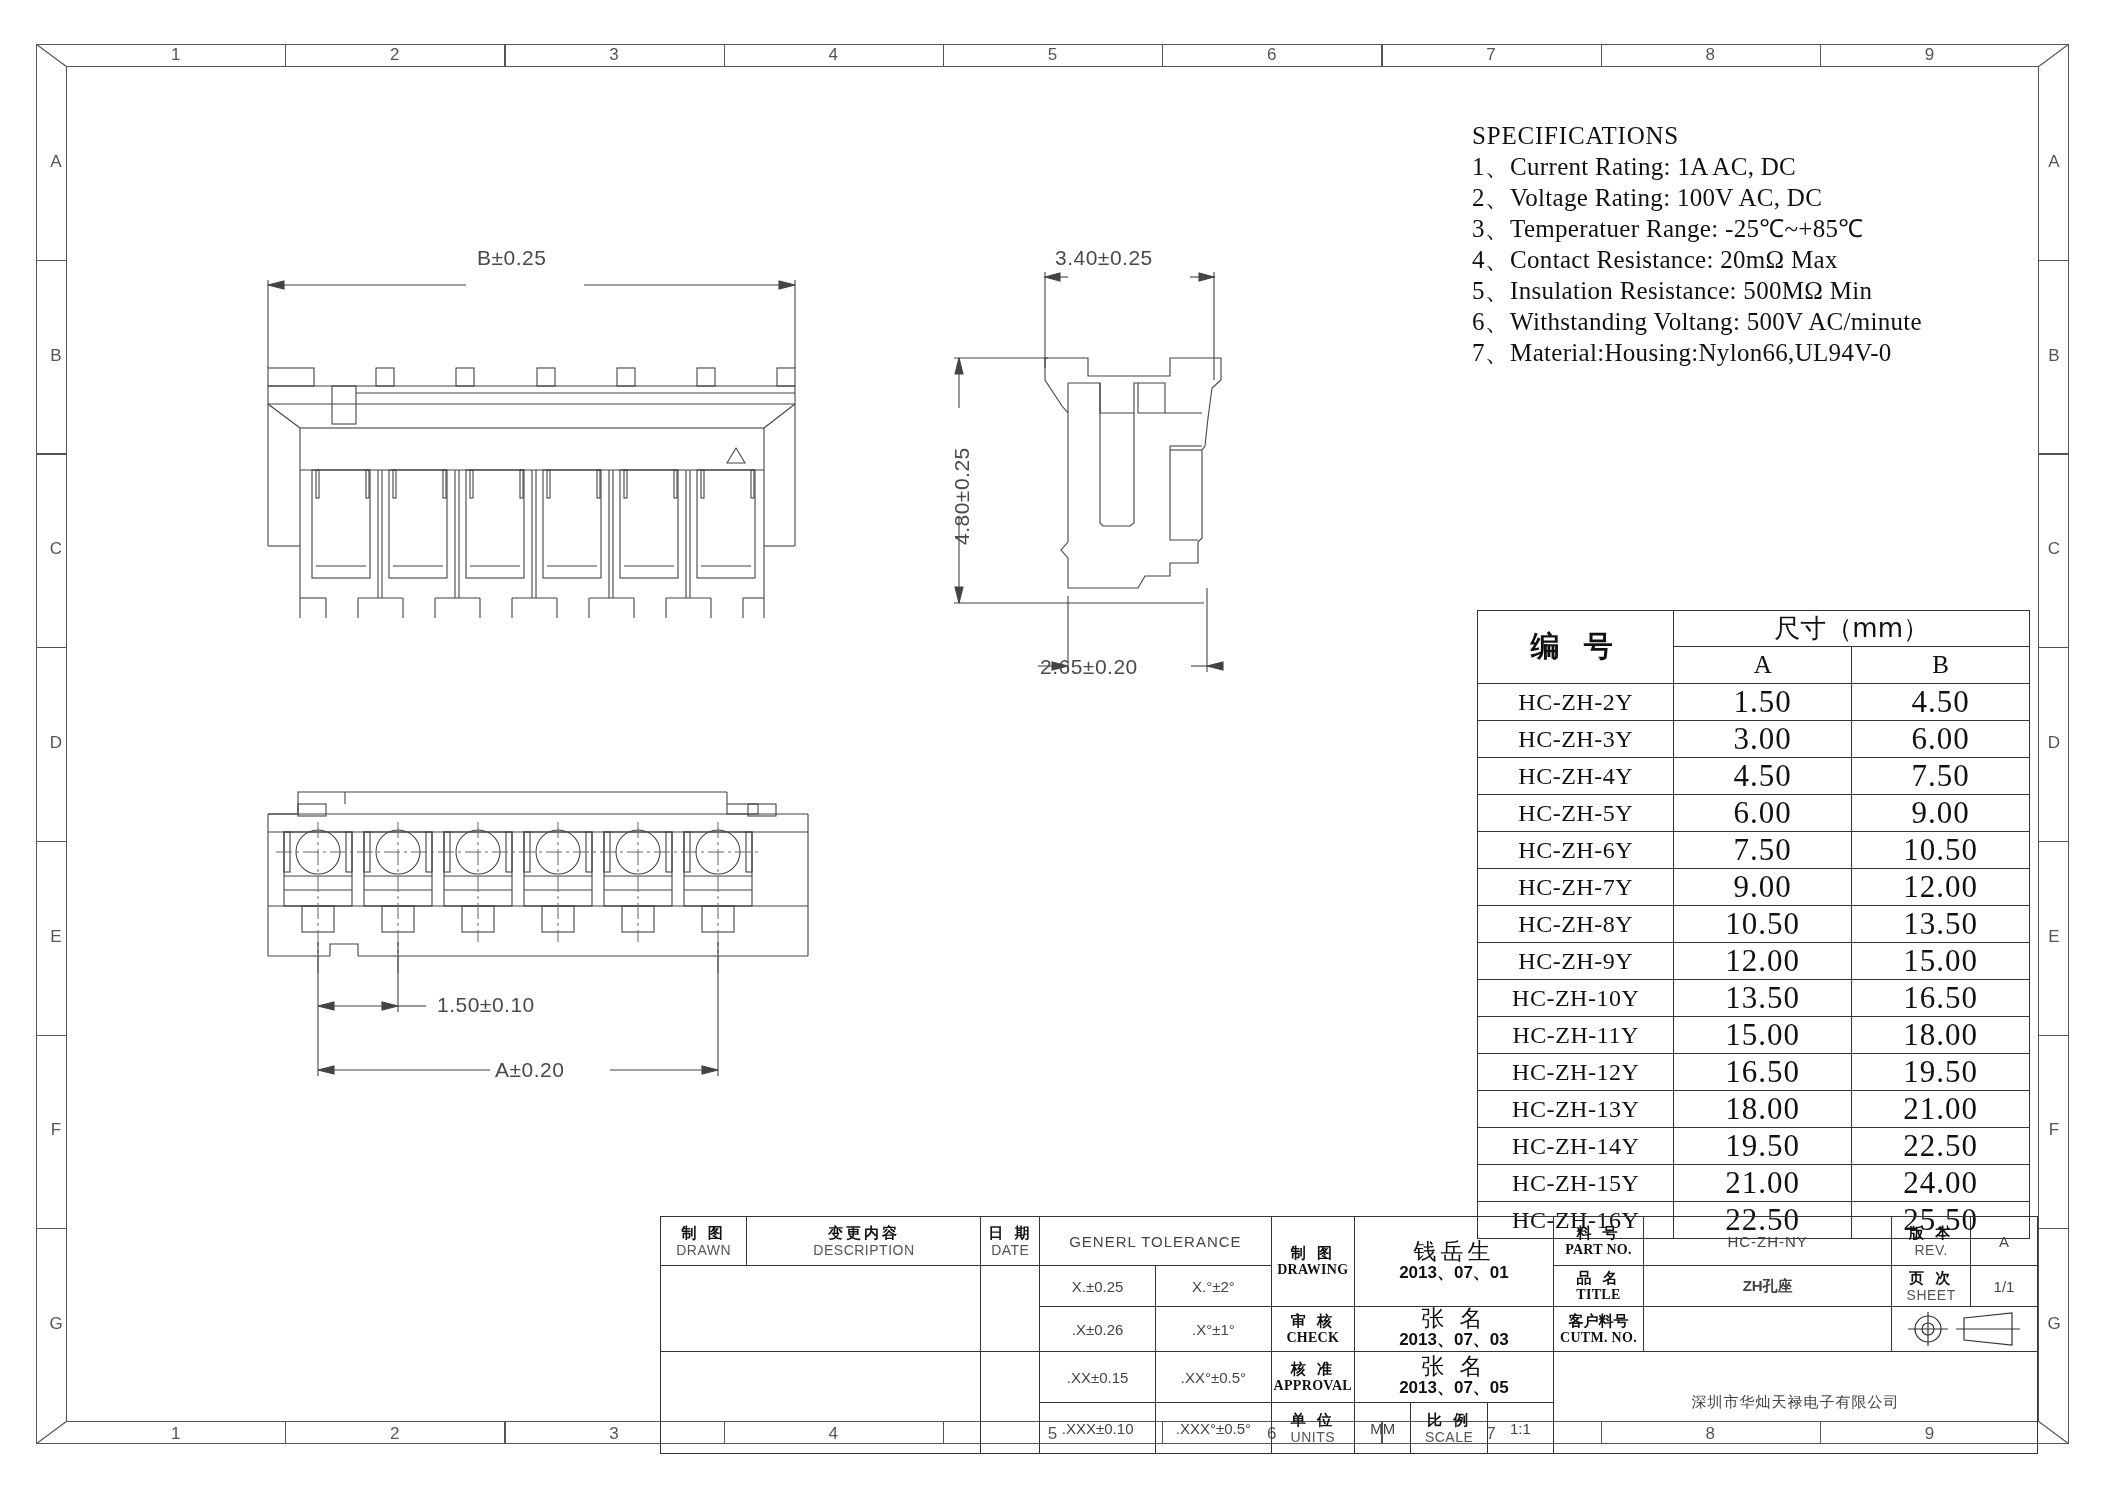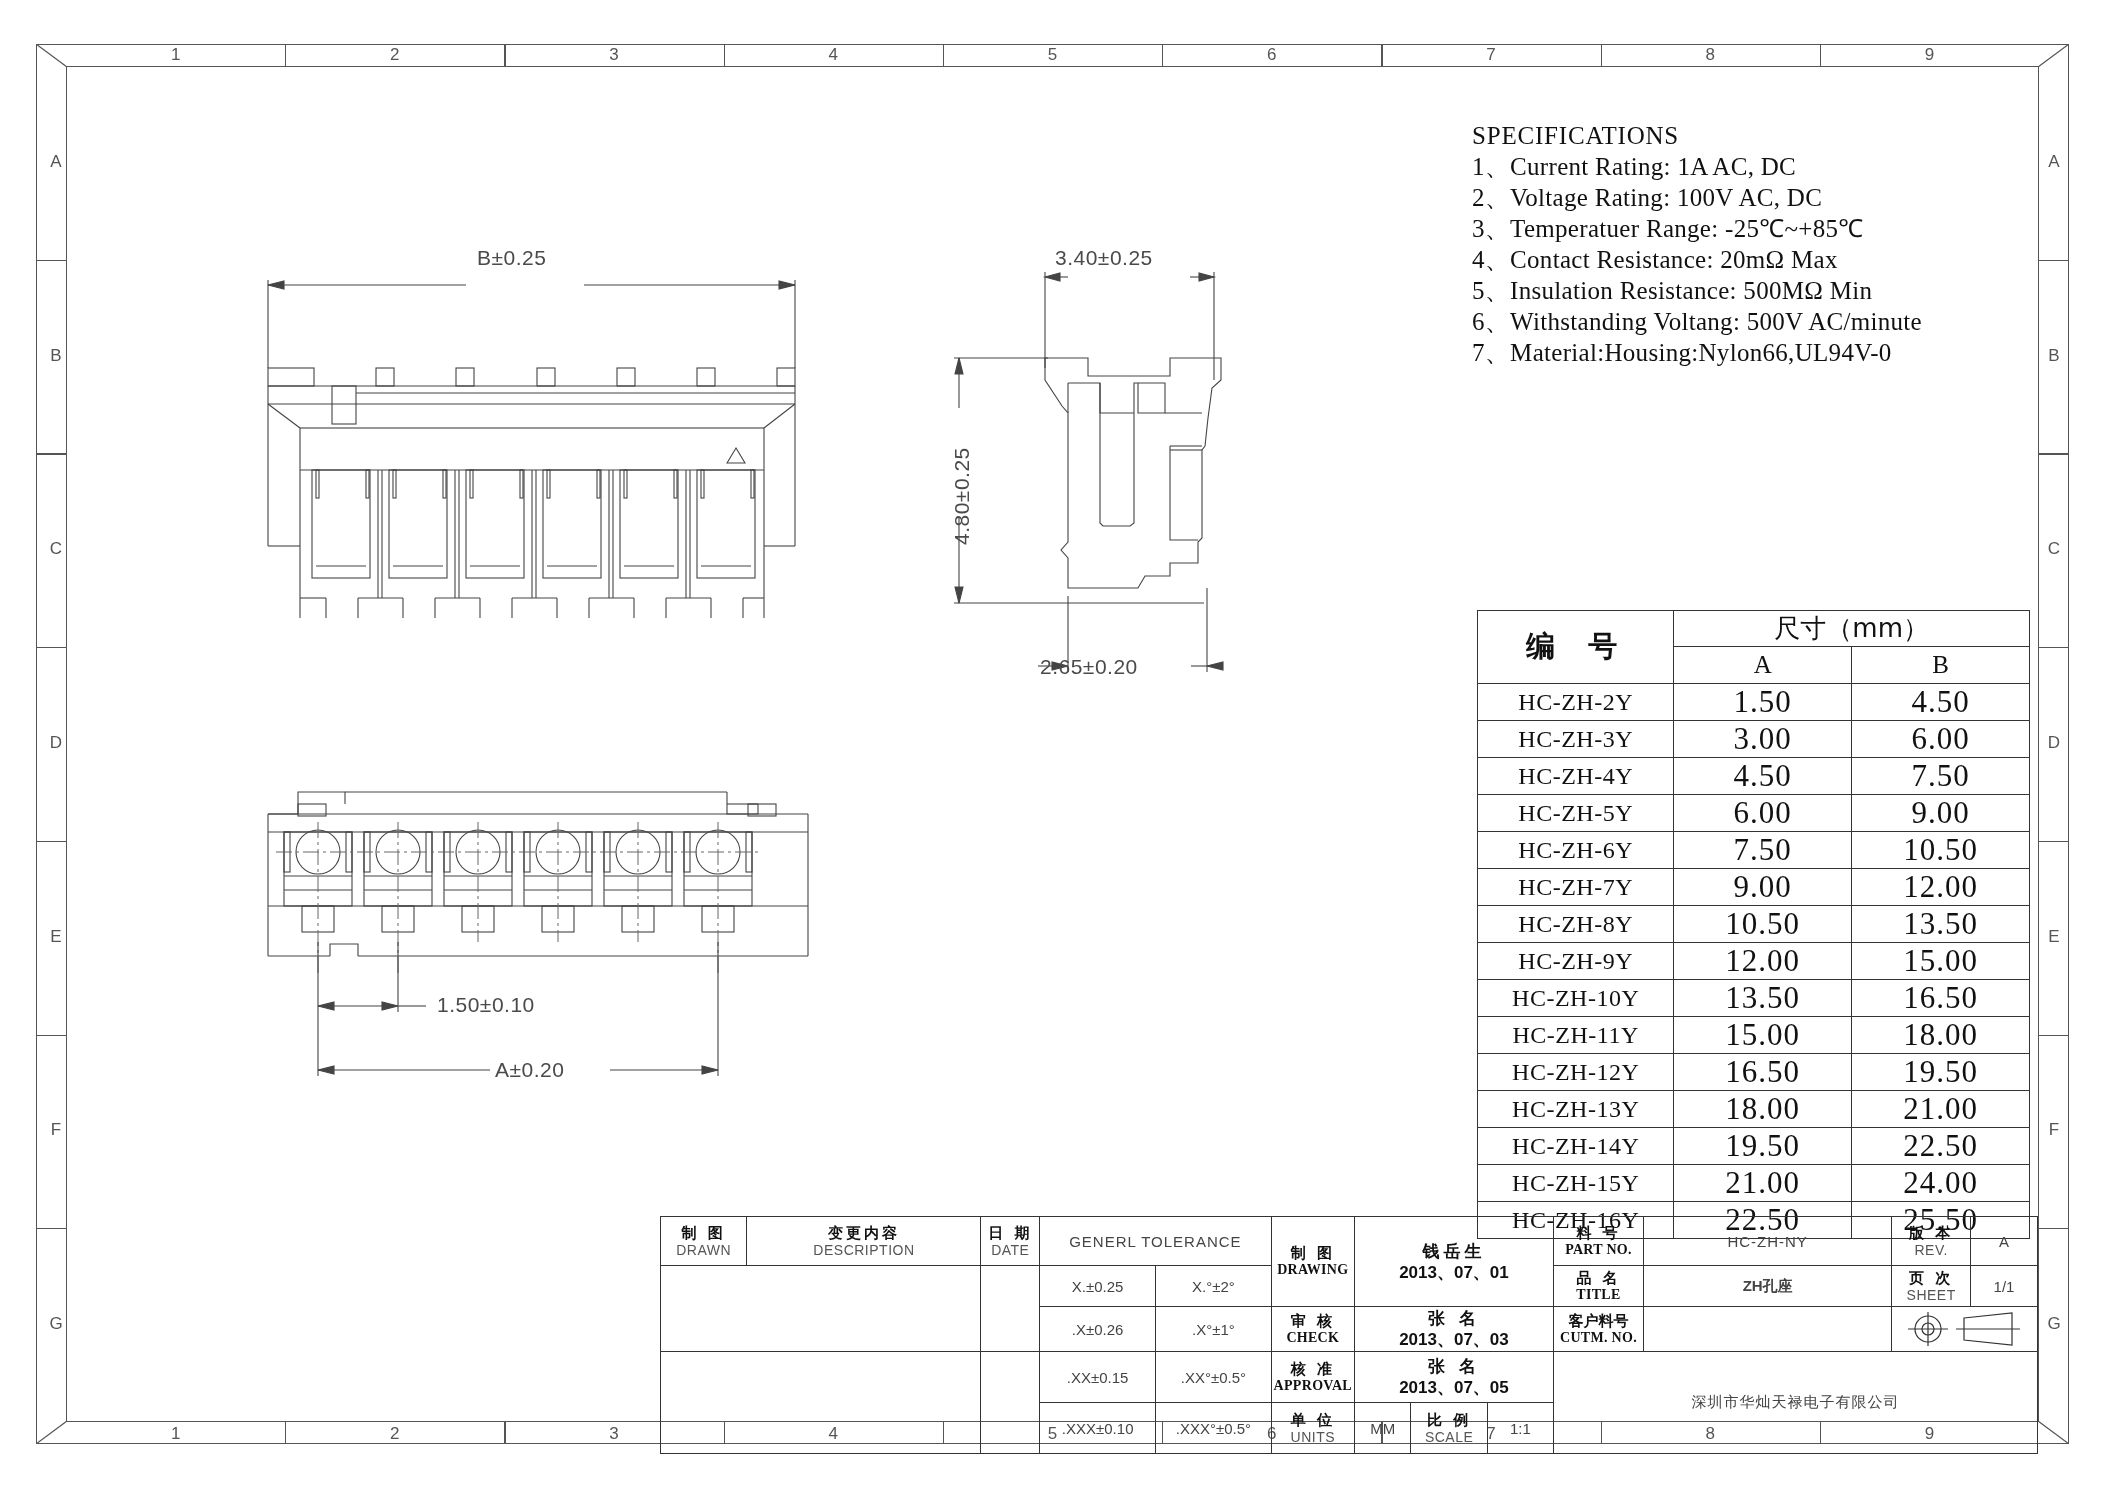--- a/index.html
+++ b/index.html
@@ -92,21 +92,21 @@
     border: 1px solid #333;
     text-align: center;
     padding: 0;
     height: 36px;
     font-weight: normal;
     font-size: 25px;
   }
   #dim-table .hdr-cn {
     font-size: 29px;
     letter-spacing: 8px;
-    font-family: Liberation Mono, monospace;
+    font-family: Liberation Sans, sans-serif;
     font-weight: bold;
   }
   #dim-table .hdr-mm {
     font-size: 26px;
     font-family: "DejaVu Sans", sans-serif;
   }
   #dim-table .hdr-ab { font-size: 25px; }
   #dim-table .pn { font-size: 24px; letter-spacing: 0.5px; }
   #dim-table .val { font-size: 31px; letter-spacing: 1px; }
 
@@ -153,22 +153,22 @@
     display: block;
     font-family: "Liberation Serif", serif;
     font-size: 14px;
     color: #111;
     font-weight: bold;
     line-height: 16px;
     letter-spacing: 0.3px;
   }
   .sig {
     font-family: "DejaVu Sans", sans-serif;
-    font-weight: bold;
-    font-size: 17px;
+    font-weight: normal;
+    font-size: 23px;
     color: #111;
     letter-spacing: 4px;
     display: block;
     line-height: 22px;
   }
   .sigdate {
     font-family: Liberation Sans, sans-serif;
     font-weight: bold;
     font-size: 17px;
     color: #111;

